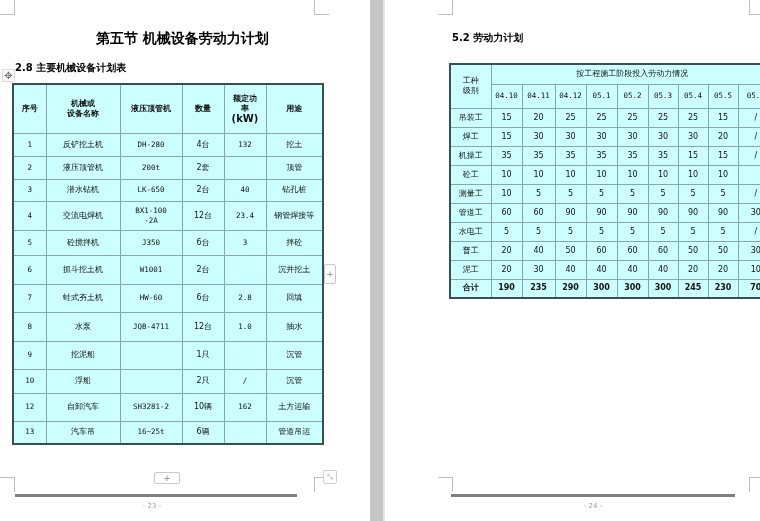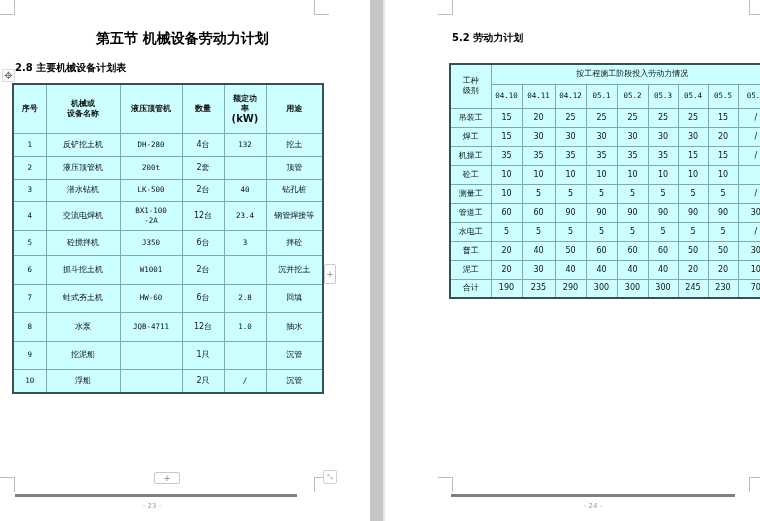--- a/index.html
+++ b/index.html
@@ -28,21 +28,21 @@
   table.grid { position:absolute; border-collapse:collapse; table-layout:fixed; background:#ccffff; }
   table.grid td {
     border:1px solid #8aa5a5;
     text-align:center; vertical-align:middle;
     font-size:8px; line-height:10px; padding:0;
     font-family:"DejaVu Sans", sans-serif;
     color:#111;
   }
   table.grid { border:2px solid #3a5050; }
   .mono td.m { font-family:"DejaVu Sans Mono", "Liberation Mono", monospace; font-size:7.5px; }
-  table.grid td.b { font-weight:normal; }
+  table.grid td.b { font-weight:bold; }
   table.grid tr.hdr td { font-weight:bold; font-size:8px; }
 
   .move-handle {
     position:absolute; left:2px; top:69px; width:11px; height:11px;
     font-size:10px; line-height:11px; text-align:center; color:#777;
     border:1px solid #ddd; background:#fafafa;
   }
   .add-col-btn {
     position:absolute; left:324px; top:264px; width:10px; height:18px;
     border:1px solid #c8c8c8; border-radius:2px; background:#fff;
@@ -114,21 +114,21 @@
           <td class="m">2</td>
           <td>液压顶管机</td>
           <td class="m">200t</td>
           <td>2套</td>
           <td class="m"></td>
           <td>顶管</td>
         </tr>
         <tr style="height: 22px;">
           <td class="m">3</td>
           <td>潜水钻机</td>
-          <td class="m">LK-500</td>
+          <td class="m">LK-650</td>
           <td>2台</td>
           <td class="m">40</td>
           <td>钻孔桩</td>
         </tr>
         <tr style="height: 29px;">
           <td class="m">4</td>
           <td>交流电焊机</td>
           <td class="m">
             <div>BX1-100</div>
             <div>-2A</div>
@@ -177,20 +177,36 @@
           <td class="m"></td>
           <td>沉管</td>
         </tr>
         <tr style="height: 24px;">
           <td class="m">10</td>
           <td>浮船</td>
           <td class="m"></td>
           <td>2只</td>
           <td class="m">/</td>
           <td>沉管</td>
+        </tr>
+        <tr style="height: 28px;">
+          <td class="m">12</td>
+          <td>自卸汽车</td>
+          <td class="m">SH3281-2</td>
+          <td>10辆</td>
+          <td class="m">162</td>
+          <td>土方运输</td>
+        </tr>
+        <tr style="height: 23px;">
+          <td class="m">13</td>
+          <td>汽车吊</td>
+          <td class="m">16~25t</td>
+          <td>6辆</td>
+          <td class="m"></td>
+          <td>管道吊运</td>
         </tr>
       </tbody>
   </table>
 
   <div class="add-col-btn">+</div>
   <div class="add-row-btn">+</div>
   <div class="resize-handle">⤡</div>
 
   <div class="footer-rule" style="left:15px;top:494px;width:282px;"></div>
   <div class="page-num" style="left:132px;top:502px;">- 23 -</div>

